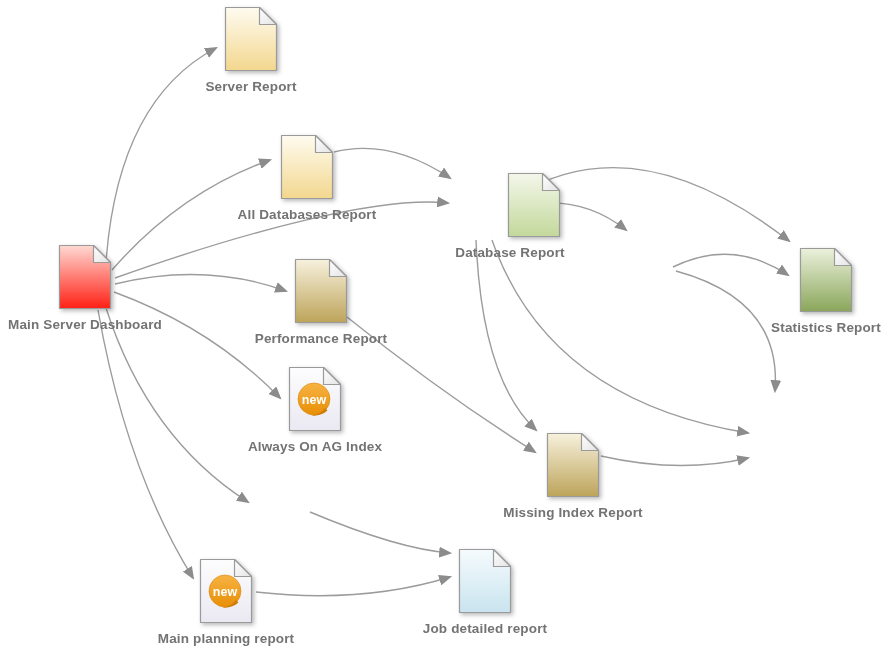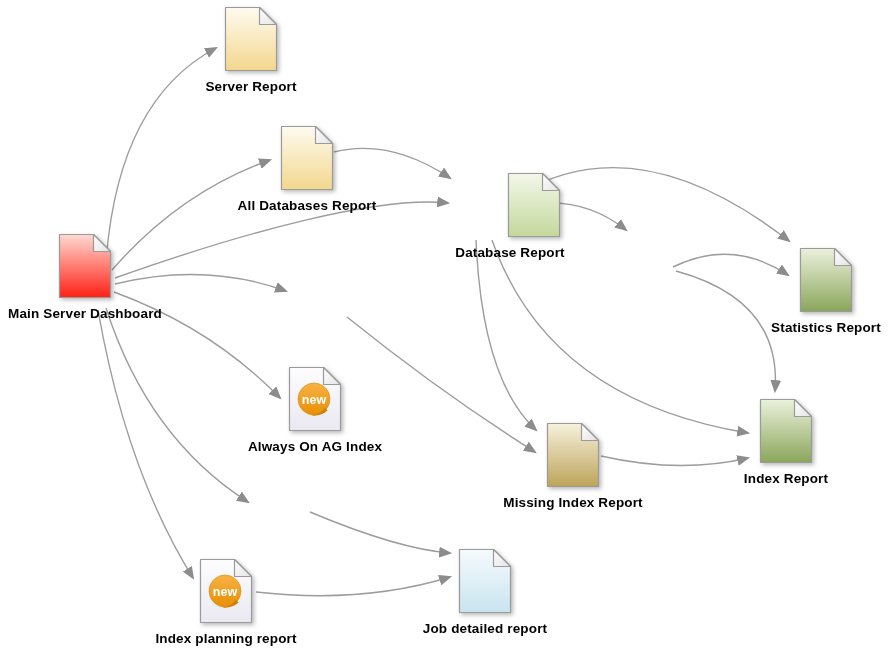--- a/index.html
+++ b/index.html
@@ -11,21 +11,21 @@
   #edge-layer path.edge{fill:none;stroke:#9c9c9c;stroke-width:1.4;}
   .node{position:absolute;width:54px;height:66px;cursor:pointer;}
   .node svg.doc{display:block;filter:drop-shadow(2px 2.5px 2px rgba(0,0,0,0.28));}
   .doc .body{stroke:#9a9a9a;stroke-width:1.2;stroke-linejoin:round;}
   .doc .fold{fill:url(#g-fold);stroke:#9a9a9a;stroke-width:1.2;stroke-linejoin:round;}
   .doc .badge-circle{stroke:#d9880a;stroke-width:0.6;}
   .doc .badge-peel{fill:#cf7d05;}
   .doc .badge-text{fill:#ffffff;font-family:"Liberation Sans",sans-serif;font-size:12.5px;font-weight:bold;}
   .label{
     position:absolute;top:73px;left:50%;transform:translateX(-50%);
-    white-space:nowrap;font-size:13.5px;font-weight:bold;color:#000000;
+    white-space:nowrap;font-size:13.5px;font-weight:bold;color:#737373;
     letter-spacing:0.15px;
   }
 </style>
 </head>
 <body>
 
 <div class="canvas">
 
   <svg width="0" height="0" style="position:absolute" aria-hidden="true">
     <defs>
@@ -85,44 +85,51 @@
     <path class="edge" marker-end="url(#arrow)" d="M 476 240 Q 482 380 536 430"></path>
     <path class="edge" marker-end="url(#arrow)" d="M 492 240 Q 548 400 748 433"></path>
     <path class="edge" marker-end="url(#arrow)" d="M 347 317 Q 440 392 535 452"></path>
     <path class="edge" marker-end="url(#arrow)" d="M 673 267 Q 732 238 788 275"></path>
     <path class="edge" marker-end="url(#arrow)" d="M 676 271 Q 782 300 775 391"></path>
     <path class="edge" marker-end="url(#arrow)" d="M 601 456 Q 680 474 748 458"></path>
     <path class="edge" marker-end="url(#arrow)" d="M 310 512 Q 398 549 450 553"></path>
     <path class="edge" marker-end="url(#arrow)" d="M 256 592 Q 362 604 450 577"></path>
   </svg>
 
-  <div class="node" style="left:58px;top:233px;">
+  <div class="node" style="left:58px;top:244px;">
     <svg class="doc" width="54" height="66" viewBox="0 0 54 66">
       <path class="body" fill="url(#g-red)" d="M1.5 1.5 H35.5 L52.5 18.5 V64.5 H1.5 Z"></path>
       <path class="fold" d="M35.5 1.5 L52.5 18.5 H35.5 Z"></path>
     </svg>
     <div class="label">Main Server Dashboard</div>
   </div>
 
   <div class="node" style="left:224px;top:6px;">
     <svg class="doc" width="54" height="66" viewBox="0 0 54 66">
       <path class="body" fill="url(#g-yellow)" d="M1.5 1.5 H35.5 L52.5 18.5 V64.5 H1.5 Z"></path>
       <path class="fold" d="M35.5 1.5 L52.5 18.5 H35.5 Z"></path>
     </svg>
     <div class="label">Server Report</div>
   </div>
 
-  <div class="node" style="left:280px;top:125px;text-align:center;">
+  <div class="node" style="left:280px;top:134px;text-align:center;">
     <svg class="doc" width="54" height="66" viewBox="0 0 54 66">
       <path class="body" fill="url(#g-yellow)" d="M1.5 1.5 H35.5 L52.5 18.5 V64.5 H1.5 Z"></path>
       <path class="fold" d="M35.5 1.5 L52.5 18.5 H35.5 Z"></path>
     </svg>
     <div class="label">All Databases Report</div>
   </div>
 
+  <div class="node" style="left:294px;top:258px;">
+    <svg class="doc" width="54" height="66" viewBox="0 0 54 66">
+      <path class="body" fill="url(#g-khaki)" d="M1.5 1.5 H35.5 L52.5 18.5 V64.5 H1.5 Z"></path>
+      <path class="fold" d="M35.5 1.5 L52.5 18.5 H35.5 Z"></path>
+    </svg>
+    <div class="label">Performance Report</div>
+  </div>
 
   <div class="node" style="left:288px;top:366px;">
     <svg class="doc" width="54" height="66" viewBox="0 0 54 66">
       <path class="body" fill="url(#g-white)" d="M1.5 1.5 H35.5 L52.5 18.5 V64.5 H1.5 Z"></path>
       <path class="fold" d="M35.5 1.5 L52.5 18.5 H35.5 Z"></path>
       <circle class="badge-circle" cx="26" cy="33" r="16" fill="url(#g-orange)"></circle>
       <path class="badge-peel" d="M37 42 Q32 49 23 49.5 Q33 50.5 39.5 44.5 Z"></path>
       <text class="badge-text" x="26" y="37.5" text-anchor="middle">new</text>
     </svg>
     <div class="label">Always On AG Index</div>
@@ -130,55 +137,48 @@
 
 
   <div class="node" style="left:199px;top:558px;">
     <svg class="doc" width="54" height="66" viewBox="0 0 54 66">
       <path class="body" fill="url(#g-white)" d="M1.5 1.5 H35.5 L52.5 18.5 V64.5 H1.5 Z"></path>
       <path class="fold" d="M35.5 1.5 L52.5 18.5 H35.5 Z"></path>
       <circle class="badge-circle" cx="26" cy="33" r="16" fill="url(#g-orange)"></circle>
       <path class="badge-peel" d="M37 42 Q32 49 23 49.5 Q33 50.5 39.5 44.5 Z"></path>
       <text class="badge-text" x="26" y="37.5" text-anchor="middle">new</text>
     </svg>
-    <div class="label">Index planning report</div>
+    <div class="label">Main planning report</div>
   </div>
 
   <div class="node" style="left:459px;top:172px;padding-left:48px;">
     <svg class="doc" width="54" height="66" viewBox="0 0 54 66">
       <path class="body" fill="url(#g-lgreen)" d="M1.5 1.5 H35.5 L52.5 18.5 V64.5 H1.5 Z"></path>
       <path class="fold" d="M35.5 1.5 L52.5 18.5 H35.5 Z"></path>
     </svg>
     <div class="label">Database Report</div>
   </div>
 
 
   <div class="node" style="left:799px;top:247px;text-align:right;">
     <svg class="doc" width="54" height="66" viewBox="0 0 54 66">
       <path class="body" fill="url(#g-green)" d="M1.5 1.5 H35.5 L52.5 18.5 V64.5 H1.5 Z"></path>
       <path class="fold" d="M35.5 1.5 L52.5 18.5 H35.5 Z"></path>
     </svg>
     <div class="label">Statistics Report</div>
   </div>
 
-  <div class="node" style="left:546px;top:422px;text-align:right;">
+  <div class="node" style="left:546px;top:432px;text-align:right;">
     <svg class="doc" width="54" height="66" viewBox="0 0 54 66">
       <path class="body" fill="url(#g-khaki)" d="M1.5 1.5 H35.5 L52.5 18.5 V64.5 H1.5 Z"></path>
       <path class="fold" d="M35.5 1.5 L52.5 18.5 H35.5 Z"></path>
     </svg>
     <div class="label">Missing Index Report</div>
   </div>
 
-  <div class="node" style="left:759px;top:398px;">
-    <svg class="doc" width="54" height="66" viewBox="0 0 54 66">
-      <path class="body" fill="url(#g-green)" d="M1.5 1.5 H35.5 L52.5 18.5 V64.5 H1.5 Z"></path>
-      <path class="fold" d="M35.5 1.5 L52.5 18.5 H35.5 Z"></path>
-    </svg>
-    <div class="label">Index Report</div>
-  </div>
 
   <div class="node" style="left:458px;top:548px;">
     <svg class="doc" width="54" height="66" viewBox="0 0 54 66">
       <path class="body" fill="url(#g-blue)" d="M1.5 1.5 H35.5 L52.5 18.5 V64.5 H1.5 Z"></path>
       <path class="fold" d="M35.5 1.5 L52.5 18.5 H35.5 Z"></path>
     </svg>
     <div class="label">Job detailed report</div>
   </div>
 
 </div>

